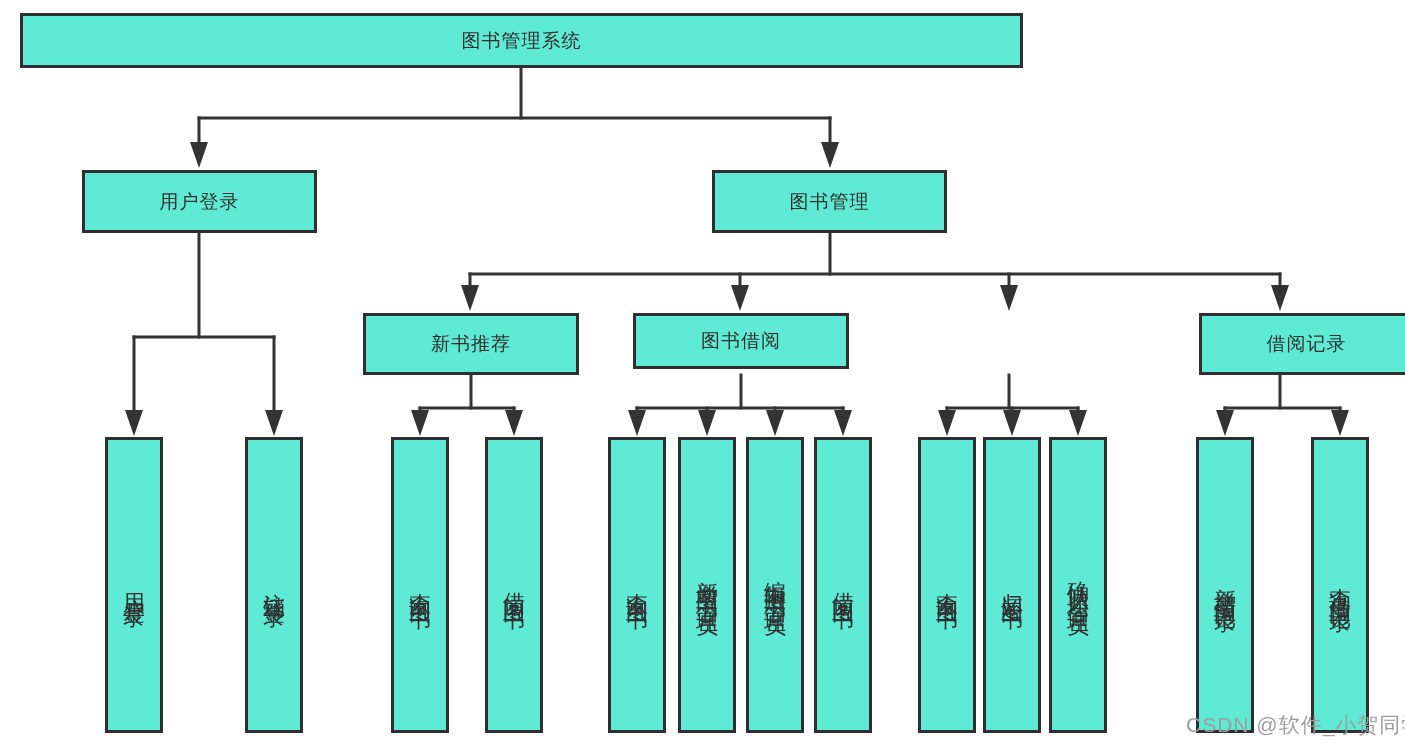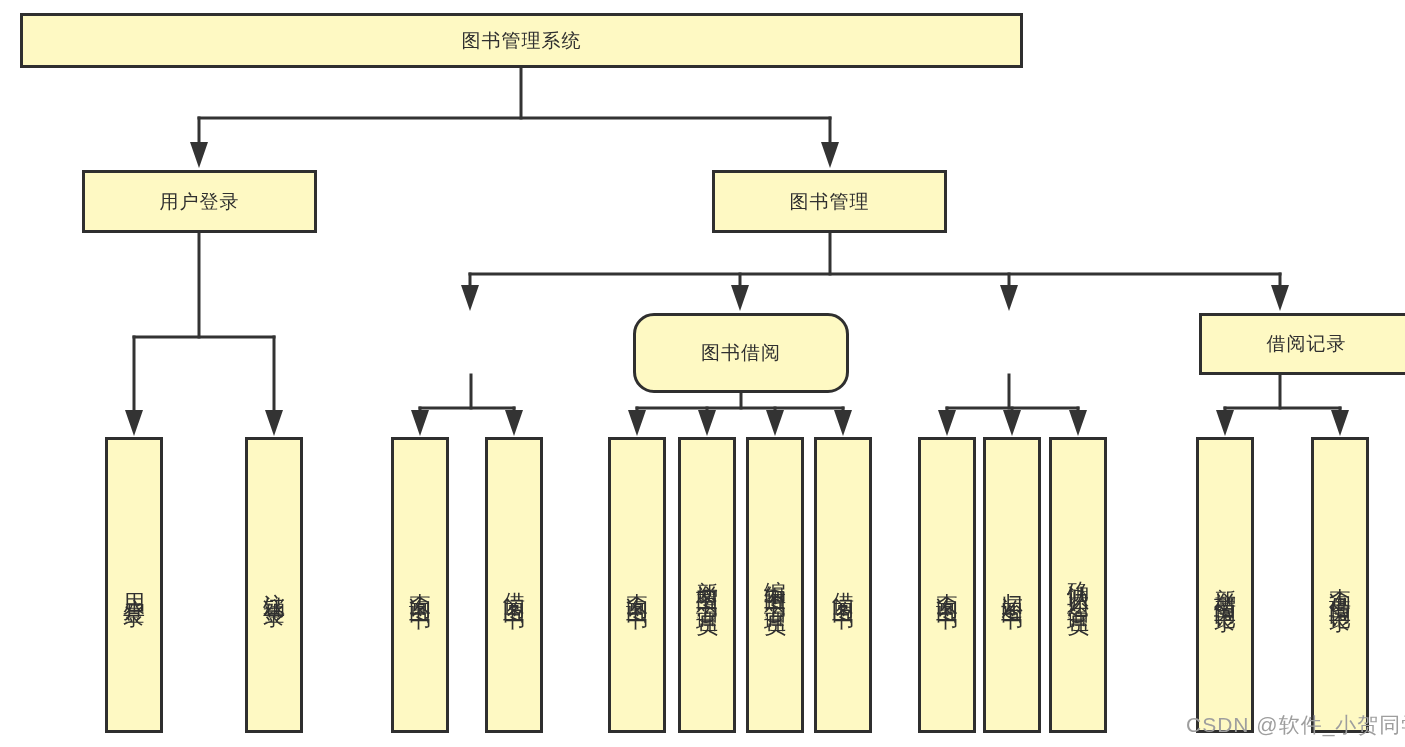--- a/index.html
+++ b/index.html
@@ -18,21 +18,21 @@
   .connectors {
     position: absolute;
     left: 0;
     top: 0;
     z-index: 1;
   }
   .box {
     position: absolute;
     box-sizing: border-box;
     border: 3px solid #2f2f2f;
-    background: #fef9c3;
+    background: #5eead4;
     color: #303030;
     z-index: 2;
   }
   .box.h {
     display: flex;
     align-items: center;
     justify-content: center;
     font-size: 19px;
     letter-spacing: 1px;
     white-space: nowrap;
@@ -126,21 +126,22 @@
       <polygon points="1216,410 1234,410 1225,436"></polygon>
       <polygon points="1331,410 1349,410 1340,436"></polygon>
     </g>
   </svg>
 
   <div class="box h" style="left:20px; top:13px; width:1003px; height:55px;">图书管理系统</div>
 
   <div class="box h" style="left:82px; top:170px; width:235px; height:63px;">用户登录</div>
   <div class="box h" style="left:712px; top:170px; width:235px; height:63px;">图书管理</div>
 
-  <div class="box h" style="left:633px; top:313px; width:216px; height:80px;border-radius:21px;">图书借阅</div>
+  <div class="box h" style="left:363px; top:313px; width:216px; height:62px;">新书推荐</div>
+  <div class="box h" style="left:633px; top:313px; width:216px; height:56px;">图书借阅</div>
   <div class="box h" style="left:1173px; top:313px; width:215px; height:62px;margin-left:26px;">借阅记录</div>
 
   <div class="box v" style="left:105px; top:437px; width:58px; height:296px;">用户登录</div>
   <div class="box v" style="left:245px; top:437px; width:58px; height:296px;">注销登录</div>
 
   <div class="box v" style="left:391px; top:437px; width:58px; height:296px;">查询图书</div>
   <div class="box v" style="left:485px; top:437px; width:58px; height:296px;">借阅图书</div>
 
   <div class="box v" style="left:608px; top:437px; width:58px; height:296px;">查询图书</div>
   <div class="box v" style="left:678px; top:437px; width:58px; height:296px;">新增图书（管理员）</div>

